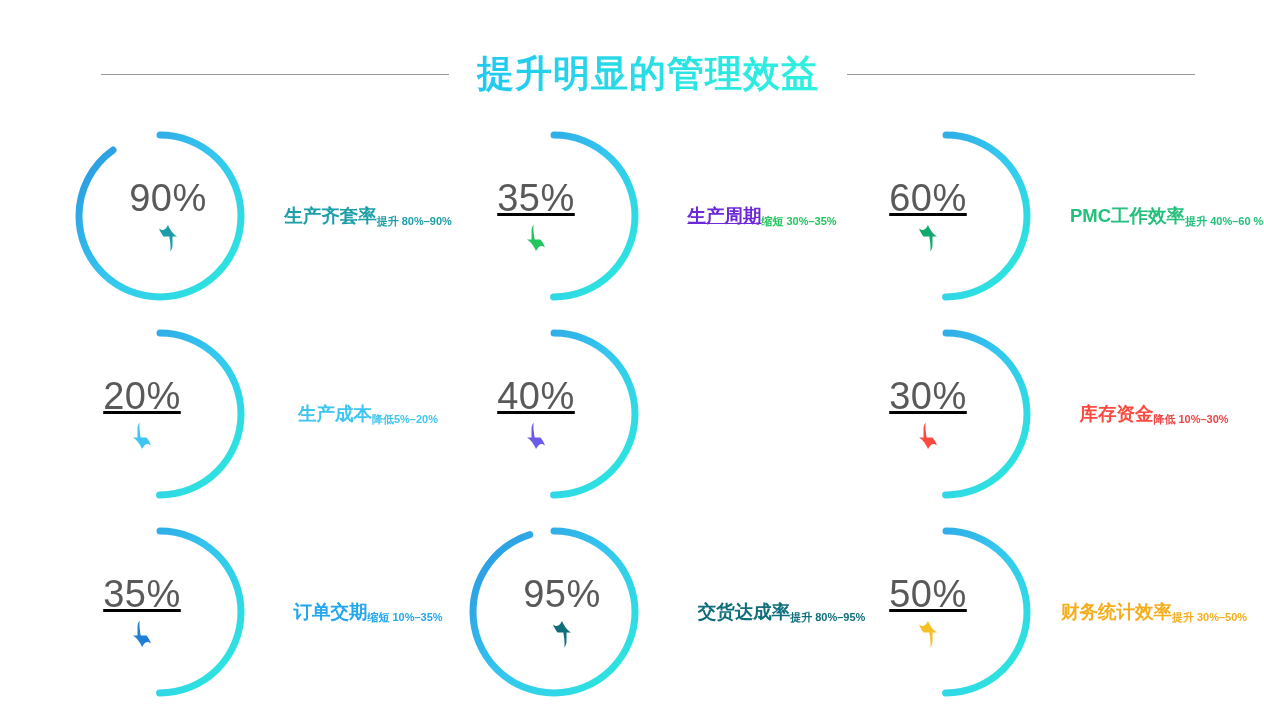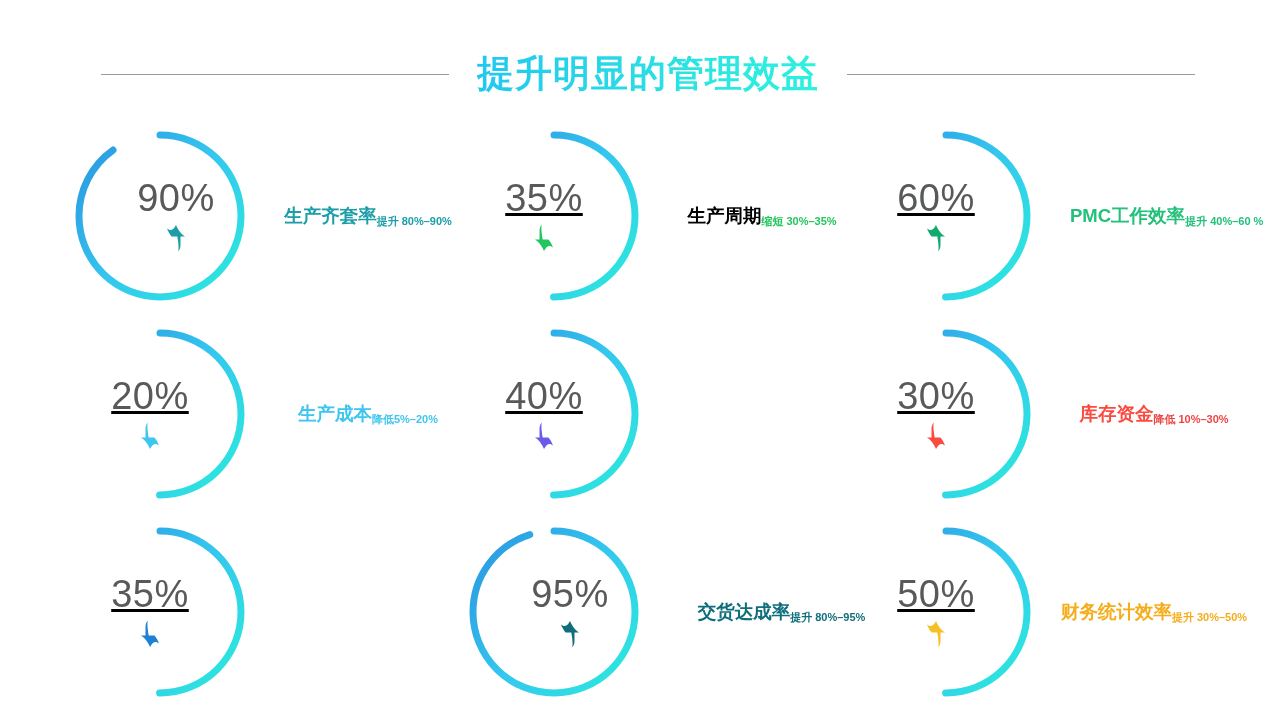--- a/index.html
+++ b/index.html
@@ -81,21 +81,21 @@
   .ring-wrap svg {
     position: absolute;
     left: 0;
     top: 0;
     width: 176px;
     height: 176px;
     display: block;
   }
   .ring-center {
     position: absolute;
-    left: 16px;
+    left: 8px;
     top: 0;
     width: 176px;
     height: 176px;
     display: flex;
     flex-direction: column;
     align-items: center;
     justify-content: center;
   }
   .pct {
     font-size: 38px;
@@ -192,21 +192,21 @@
         <div class="ring-center">
           <div class="pct">35%</div>
           <div class="arrow-slot">
             <svg viewBox="0 0 26 30">
               <path d="M13 28 C10 21 6.5 18 4 16.5 L8.5 16.5 L8.5 8 C8.5 5 9.4 3 10.8 1.4 C10.1 4.4 10.4 9 11.7 16.5 L17.4 16.5 C19.4 18.5 20.8 21.4 22 24.4 C19.4 22.4 16.4 21.4 13 28 Z" fill="#22c55e"></path>
             </svg>
           </div>
         </div>
       </div>
       <div class="info">
-        <div class="info-title" style="color: #000000;">生产周期</div>
+        <div class="info-title" style="color: #6d28d9; text-decoration: underline;">生产周期</div>
         <div class="info-sub" style="color: rgb(34, 197, 94);">缩短 30%–35%</div>
       </div>
     </div>
     <div class="metric col-2 row-0 shift-left">
       <div class="ring-wrap">
         <svg viewBox="0 0 176 176">
           <defs>
             <linearGradient id="grad-2" x1="0.80" y1="0.05" x2="0.05" y2="0.95">
               <stop offset="0" stop-color="#2c9fe3"></stop>
               <stop offset="0.45" stop-color="#34c6ef"></stop>
@@ -317,20 +317,24 @@
         </svg>
         <div class="ring-center">
           <div class="pct">35%</div>
           <div class="arrow-slot">
             <svg viewBox="0 0 26 30">
               <path d="M13 28 C10 21 6.5 18 4 16.5 L8.5 16.5 L8.5 8 C8.5 5 9.4 3 10.8 1.4 C10.1 4.4 10.4 9 11.7 16.5 L17.4 16.5 C19.4 18.5 20.8 21.4 22 24.4 C19.4 22.4 16.4 21.4 13 28 Z" fill="#1e7fd4"></path>
             </svg>
           </div>
         </div>
       </div>
+      <div class="info">
+        <div class="info-title" style="color: rgb(34, 166, 238);">订单交期</div>
+        <div class="info-sub" style="color: rgb(34, 166, 238);">缩短 10%–35%</div>
+      </div>
     </div>
     <div class="metric col-1 row-2">
       <div class="ring-wrap">
         <svg viewBox="0 0 176 176">
           <defs>
             <linearGradient id="grad-7" x1="0.80" y1="0.05" x2="0.05" y2="0.95">
               <stop offset="0" stop-color="#2c9fe3"></stop>
               <stop offset="0.45" stop-color="#34c6ef"></stop>
               <stop offset="1" stop-color="#2ce8dd"></stop>
             </linearGradient>

